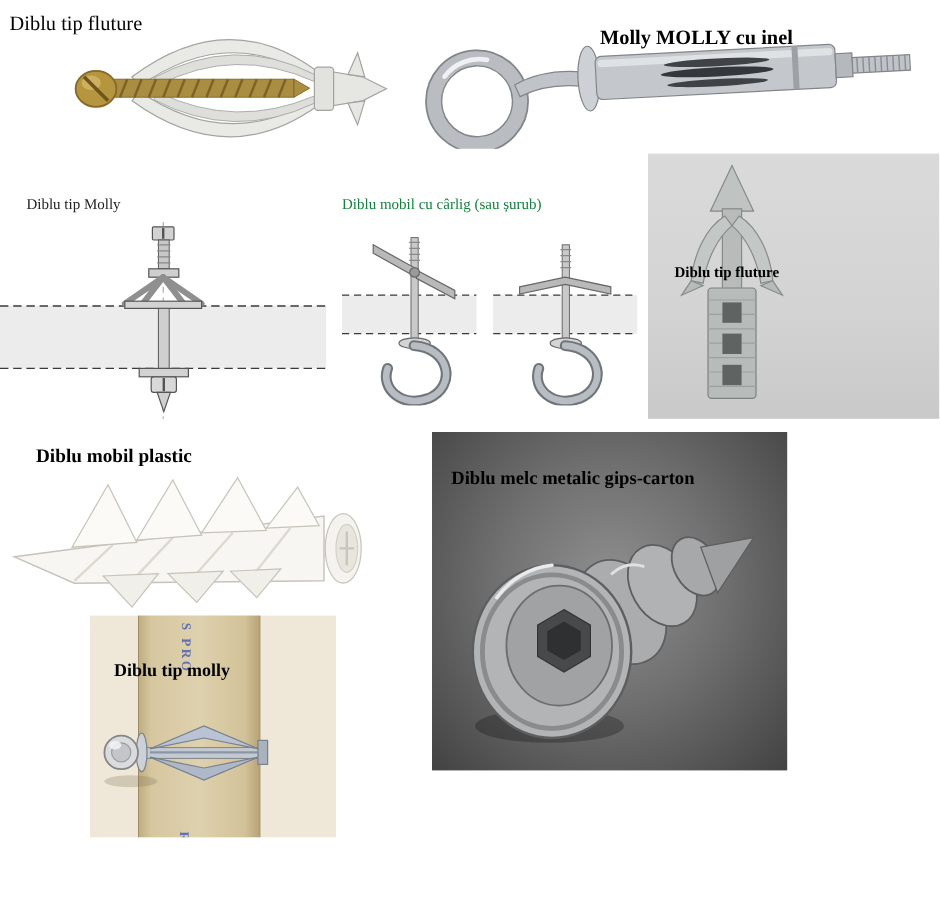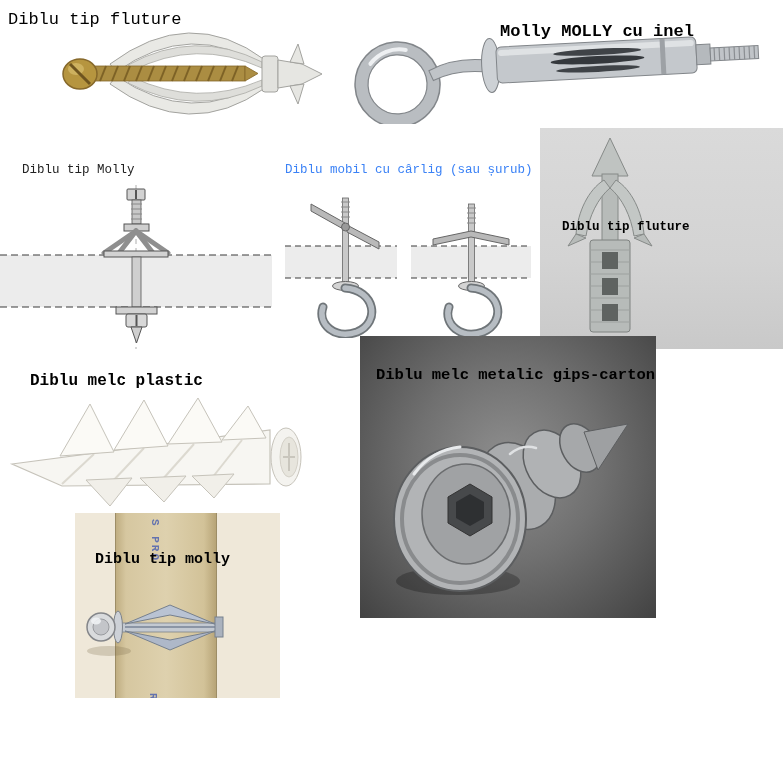--- a/index.html
+++ b/index.html
@@ -1,35 +1,35 @@
 <!DOCTYPE html>
 <html><head>
 <meta charset="utf-8">
 <style>
   html,body{margin:0;padding:0;background:#ffffff;}
   .canvas{
     position:relative;width:783px;height:698px;background:#ffffff;
-    font-family:Liberation Mono, monospace;color:#000;overflow:hidden;
+    font-family:Liberation Serif, serif;color:#000;overflow:hidden;
   }
   .lbl{position:absolute;white-space:nowrap;color:#000;}
   .lbl-butterfly-top{left:8px;top:10px;font-size:17px;font-weight:400;}
   .lbl-molly-ring{left:500px;top:22px;font-size:17px;font-weight:700;}
   .lbl-molly-diagram{left:22px;top:163px;font-size:12.5px;font-weight:400;color:#222;}
-  .lbl-hook-diagram{left:285px;top:163px;font-size:12.5px;font-weight:400;color:#3b82f6;}
+  .lbl-hook-diagram{left:285px;top:163px;font-size:12.5px;font-weight:400;color:#15803d;}
   .lbl-butterfly-gray{left:22px;top:92px;font-size:12.5px;font-weight:700;position:absolute;}
   .lbl-melc-plastic{left:30px;top:372px;font-size:16px;font-weight:700;}
   .lbl-melc-metal{left:16px;top:30px;font-size:15.5px;font-weight:700;position:absolute;}
   .lbl-molly-photo{left:20px;top:38px;font-size:15px;font-weight:700;position:absolute;}
   .fig{position:absolute;display:block;}
   .panel-gray{
     position:absolute;left:540px;top:128px;width:243px;height:221px;
     background:linear-gradient(180deg,#dadada 0%,#d3d3d3 60%,#c9c9c9 100%);
   }
   .panel-dark{
-    position:absolute;left:360px;top:336px;width:296px;height:282px;
+    position:absolute;left:360px;top:360px;width:296px;height:282px;
     background:radial-gradient(ellipse at 50% 45%, #8f8f8f 0%, #707070 45%, #535353 80%, #424242 100%);
   }
   .panel-photo{
     position:absolute;left:75px;top:513px;width:205px;height:234px;
     background:#efe8d9;
   }
   .board{
     position:absolute;left:40px;top:0;width:100px;height:234px;
     background:linear-gradient(90deg,#c0ae82 0%,#d6c7a0 10%,#ded1ae 50%,#d2c298 88%,#b7a477 100%);
     border-left:1px solid #9d8d66;border-right:1px solid #9d8d66;
@@ -201,21 +201,21 @@
         <line x1="184" y1="28" x2="193" y2="28"></line>
           <line x1="184" y1="33" x2="193" y2="33"></line>
       </g>
       <polygon points="150,49 188,41 226,49 226,55 188,47 150,55" fill="#b9b9b9" stroke="#666"></polygon>
       <ellipse cx="188.5" cy="96" rx="13" ry="4.5" fill="#d4d4d4" stroke="#666"></ellipse>
       <path d="M188,98 C218,100 224,132 200,142 C178,150 160,134 166,117" fill="none" stroke="#6f7579" stroke-width="9" stroke-linecap="round"></path>
       <path d="M188,98 C218,100 224,132 200,142 C178,150 160,134 166,117" fill="none" stroke="#b7bdc3" stroke-width="5.5" stroke-linecap="round"></path>
     </g>
   </svg>
 
-  <div class="lbl lbl-melc-plastic">Diblu melc plastic</div>
+  <div class="lbl lbl-melc-plastic">Diblu mobil plastic</div>
 
   <svg class="fig" style="left:2px;top:390px;" width="310" height="118" viewBox="0 0 310 118">
     <path d="M10,74 L268,40 L268,94 L60,96 Z" fill="#f7f6f2" stroke="#c6c3ba" stroke-width="1.2"></path>
     <g stroke="#dcd9d0" stroke-width="2">
       <line x1="60" y1="94" x2="92" y2="64"></line>
         <line x1="110" y1="92" x2="142" y2="58"></line>
       <line x1="160" y1="90" x2="192" y2="54"></line>
         <line x1="210" y1="88" x2="240" y2="50"></line>
     </g>
     <polygon points="58,66 88,14 112,62" fill="#fbfaf6" stroke="#c6c3ba"></polygon>

